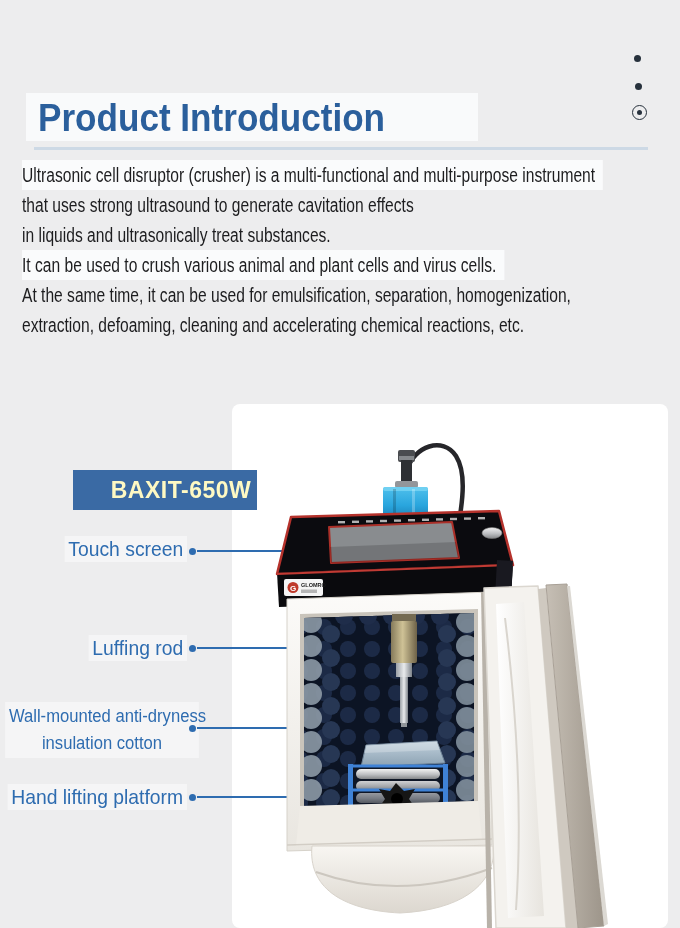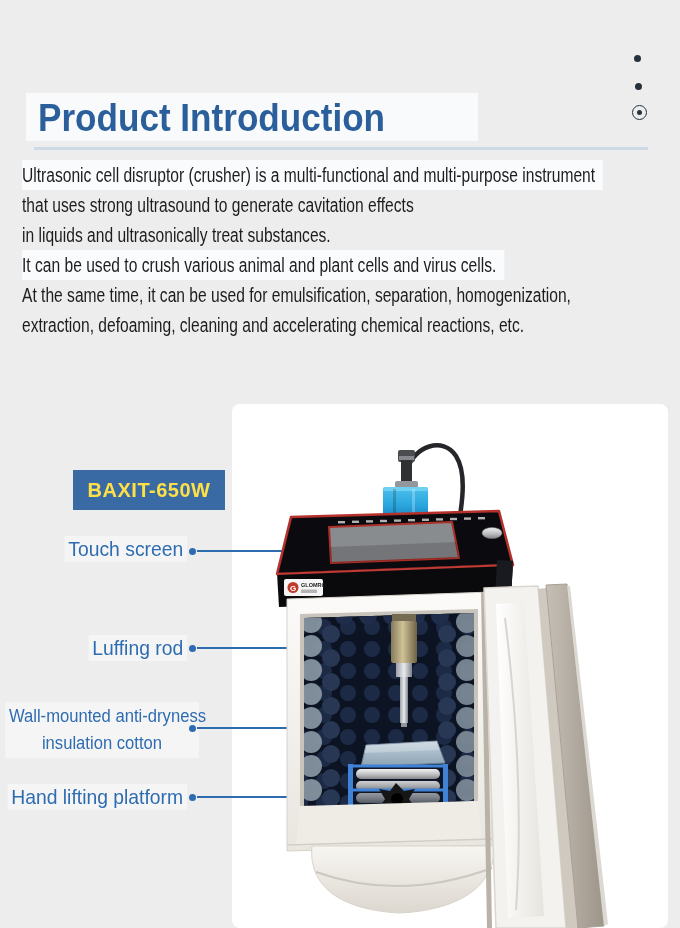--- a/index.html
+++ b/index.html
@@ -24,21 +24,21 @@
   .intro{position:absolute;left:22px;top:160px;width:650px;text-align:center;}
   .intro-line{
     height:30px;line-height:30px;font-size:19.5px;color:#1d1d1f;white-space:nowrap;
     transform:scaleX(.8);transform-origin:left center;width:fit-content;
   }
   .intro-line.hl{background:#fafbfc;padding-right:10px;}
   
   .model-badge{
     position:absolute;left:73px;top:470px;width:152px;height:40px;background:#3a6aa4;
     display:flex;align-items:center;justify-content:center;
-    font-size:20px;font-weight:bold;color:#fde047;letter-spacing:.5px;
+    font-size:23px;font-weight:bold;color:#fef9c3;letter-spacing:.5px;padding-left:32px;
   }
   
   .lbl{
     position:absolute;color:#2e6cb0;white-space:nowrap;font-size:21px;
     transform:scaleX(.92);transform-origin:right center;
     background:rgba(255,255,255,.45);padding:1px 4px;
   }
   .lbl-right{right:493px;text-align:right;}
   .lbl-multi{
     left:0;width:196px;text-align:center;font-size:17.5px;line-height:27px;

